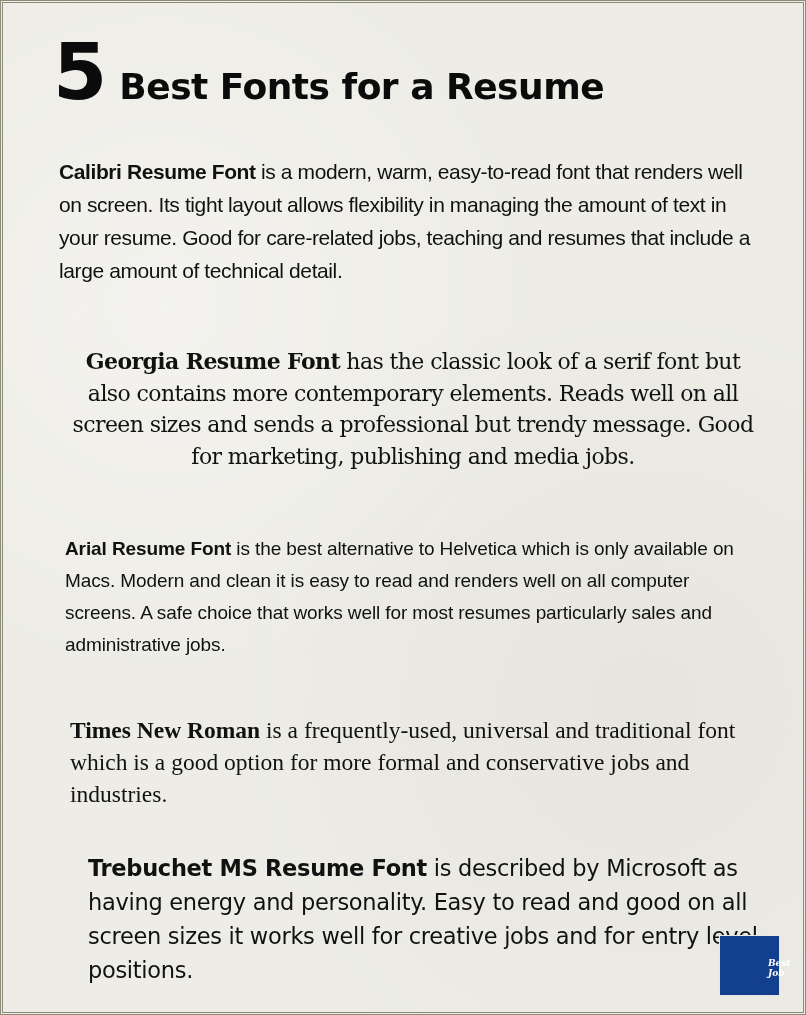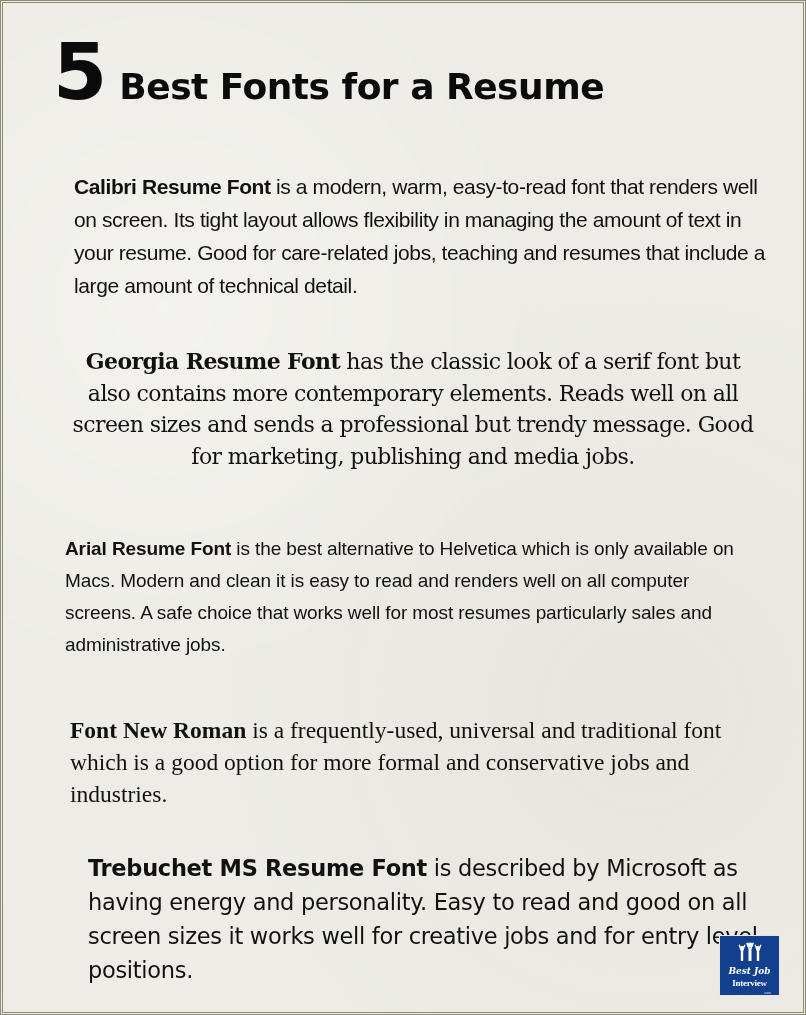--- a/index.html
+++ b/index.html
@@ -32,52 +32,52 @@
     .s1 { left: 56px; top: 152px; width: 700px; font-family: "Liberation Sans", sans-serif; font-size: 21px; line-height: 33px; letter-spacing: -0.4px; }
     .s2 { left: 60px; top: 343px; width: 700px; font-family: "DejaVu Serif", serif; font-size: 22px; line-height: 31.5px; letter-spacing: -0.6px; text-align: center; }
     .s3 { left: 62px; top: 530px; width: 700px; font-family: "Liberation Sans", sans-serif; font-size: 19px; line-height: 32px; letter-spacing: -0.1px; }
     .s4 { left: 67px; top: 711px; width: 680px; font-family: "Liberation Serif", serif; font-size: 23.5px; line-height: 32px; }
     .s5 { left: 69px; top: 832px; width: 680px; font-family: "DejaVu Sans", sans-serif; font-size: 22.5px; line-height: 34px; letter-spacing: -0.3px; }
     .logo {
       position: absolute; left: 716px; top: 932px;
       width: 61px; height: 61px;
       background: #123f8e;
       border: 1px solid #e6e6e6;
-      display: flex; flex-direction: column; align-items: center; justify-content: space-between;
-      color: #fff; box-sizing: border-box; padding-top: 5px;
+      display: flex; flex-direction: row; align-items: center; justify-content: space-between;
+      color: #fff; box-sizing: border-box; padding-top: 5px; gap: 48px;
     }
     .logo svg { display: block; }
     .logo .l1 { font-family: "DejaVu Serif", serif; font-style: italic; font-weight: bold; font-size: 9px; line-height: 10px; }
     .logo .l2 { font-family: Liberation Serif, serif; font-weight: bold; font-size: 9px; line-height: 10px; letter-spacing: -0.3px; }
     .logo .l3 { font-family: "DejaVu Sans", sans-serif; font-size: 3px; line-height: 4px; align-self: flex-end; margin-right: 8px; }
   </style>
 </head>
 <body>
 
 <div class="page">
 
   <div class="title">
     <span class="num">5</span>
     <span class="rest">Best Fonts for a Resume</span>
   </div>
 
-  <p class="section s1" style="margin:15px">
+  <p class="section s1" style="margin:0">
     <b>Calibri Resume Font</b><span> is a modern, warm, easy-to-read font that renders well on screen. Its tight layout allows flexibility in managing the amount of text in your resume. Good for care-related jobs, teaching and resumes that include a large amount of technical detail.</span>
   </p>
 
   <p class="section s2" style="margin:0">
     <b>Georgia Resume Font</b><span> has the classic look of a serif font but also contains more contemporary elements. Reads well on all screen sizes and sends a professional but trendy message. Good for marketing, publishing and media jobs.</span>
   </p>
 
   <p class="section s3" style="margin:0">
     <b>Arial Resume Font</b><span> is the best alternative to Helvetica which is only available on Macs. Modern and clean it is easy to read and renders well on all computer screens. A safe choice that works well for most resumes particularly sales and administrative jobs.</span>
   </p>
 
   <p class="section s4" style="margin:0">
-    <b>Font New Roman</b><span> is a frequently-used, universal and traditional font which is a good option for more formal and conservative jobs and industries.</span>
+    <b>Times New Roman</b><span> is a frequently-used, universal and traditional font which is a good option for more formal and conservative jobs and industries.</span>
   </p>
 
   <p class="section s5" style="margin:16px">
     <b>Trebuchet MS Resume Font</b><span> is described by Microsoft as having energy and personality. Easy to read and good on all screen sizes it works well for creative jobs and for entry level positions.</span>
   </p>
 
   <div class="logo">
     <svg width="32" height="22" viewBox="0 0 32 22">
       <g fill="#ffffff">
         <circle cx="16" cy="4" r="2.6"></circle>

